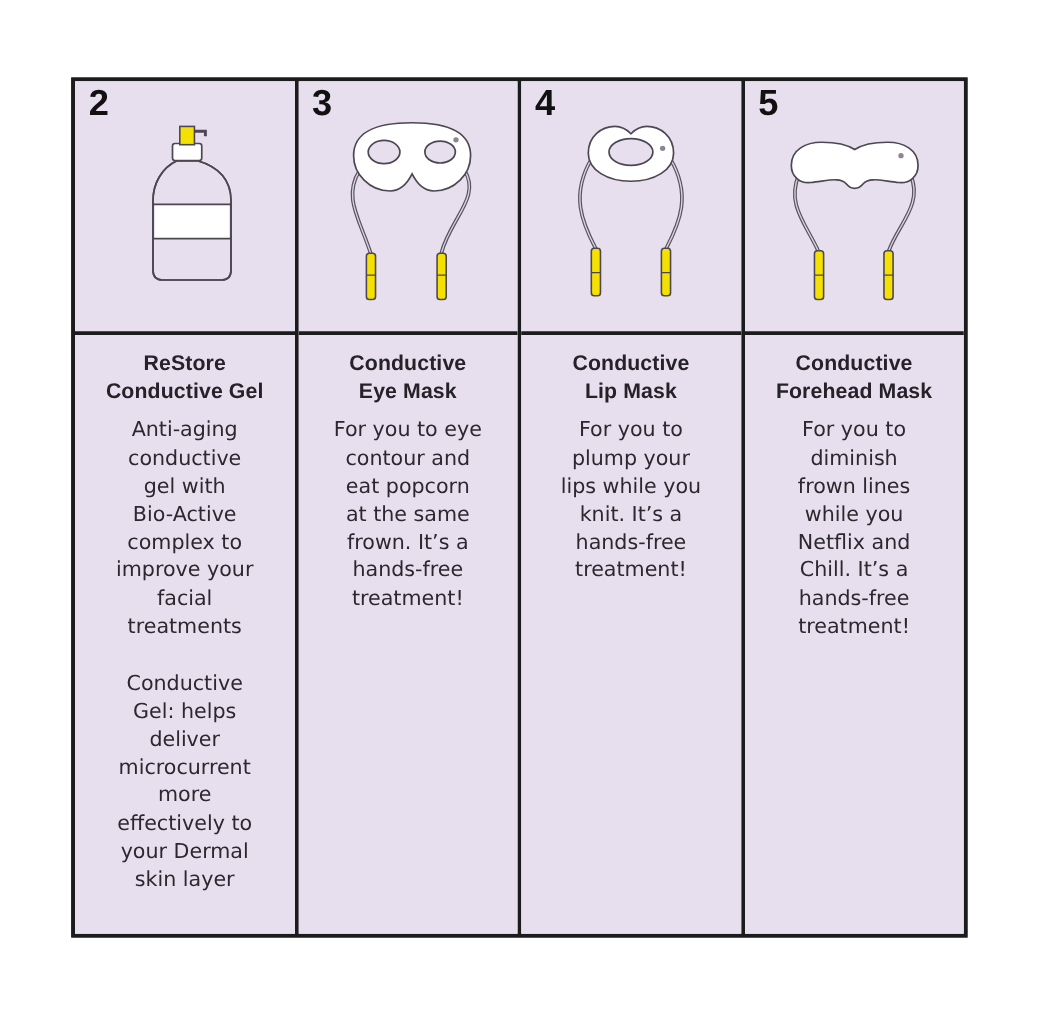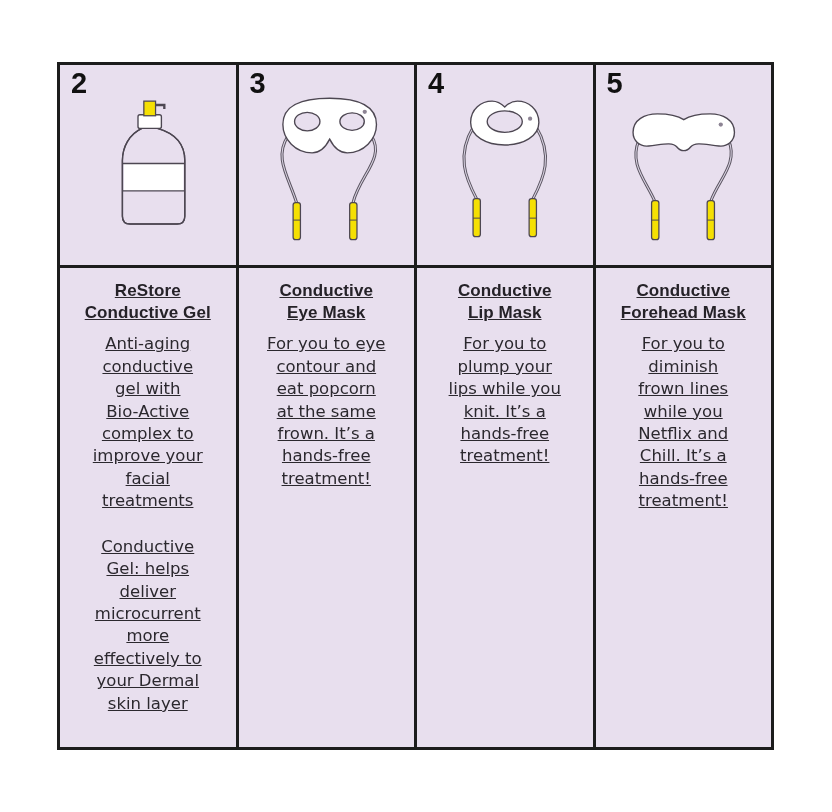--- a/index.html
+++ b/index.html
@@ -30,21 +30,21 @@
   }
   .step-number{
     position:absolute;left:11px;top:2px;
     font-size:29px;font-weight:800;color:#111;
     letter-spacing:0.5px;
   }
   .illustration-cell svg{position:absolute;inset:0;width:100%;height:100%;}
 
   .description-cell{
     flex:1;background:var(--cell-bg);
-    padding:12px 6px 10px 6px;text-align:center;color:var(--text);text-decoration:underline;
+    padding:12px 6px 10px 6px;text-align:center;color:var(--text);
   }
   .product-title{
     font-size:17px;font-weight:700;line-height:1.3;
     white-space:pre-line;color:#252228;letter-spacing:0.1px;
     margin-bottom:9px;
   }
   .product-description p{
     font-family:"DejaVu Sans",sans-serif;
     font-size:16.5px;line-height:1.36;white-space:pre-line;
     color:var(--text);

